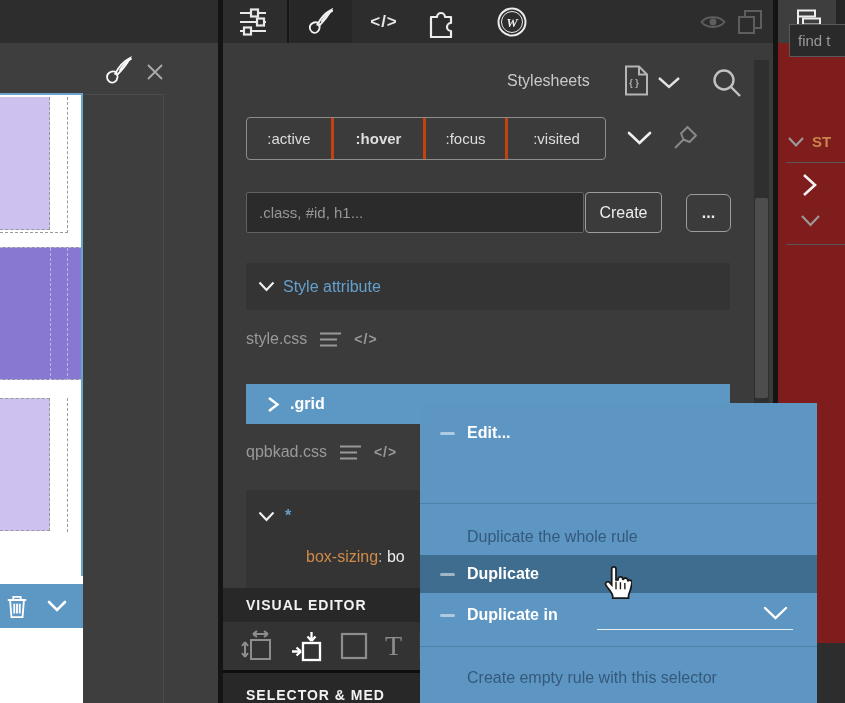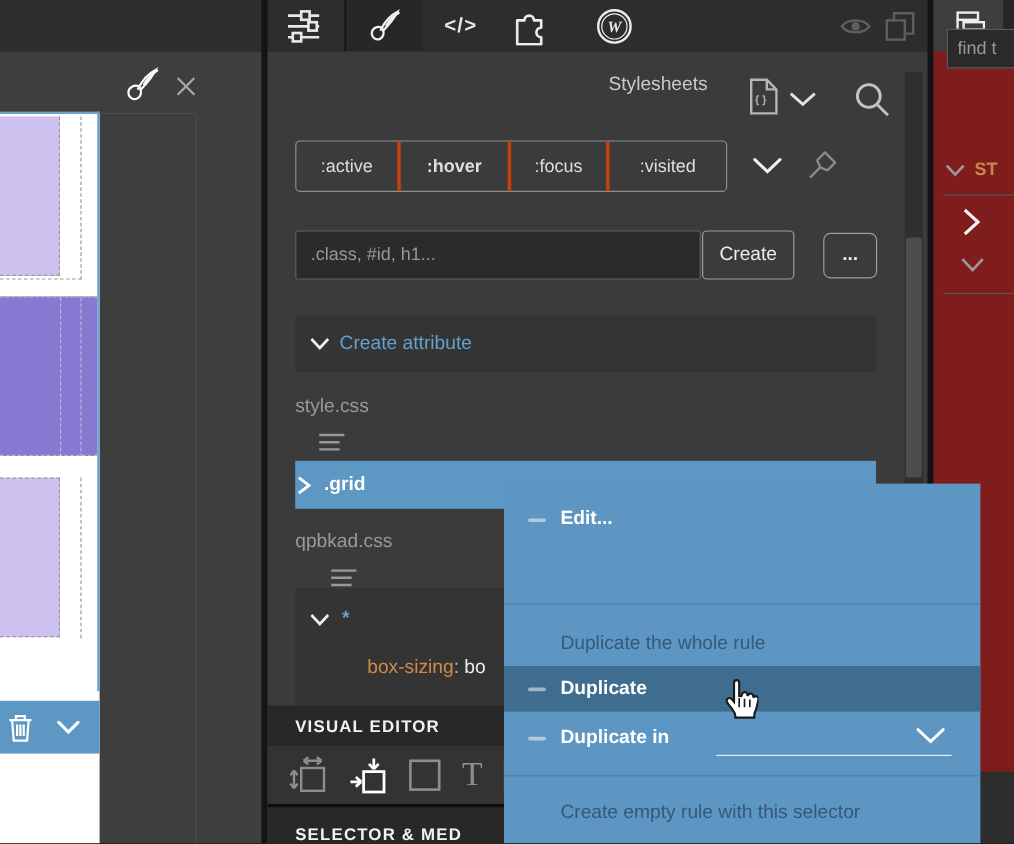--- a/index.html
+++ b/index.html
@@ -30,37 +30,37 @@
 .blk { position:absolute; }
 .dash-v { position:absolute; width:0; border-left:1px dashed #9a9a9a; }
 .dash-h { position:absolute; height:0; border-top:1px dashed #9a9a9a; }
 .sel-bar { position:absolute; left:0; top:489px; width:83px; height:44px; background:#5d97c4; display:flex; align-items:center; color:#fff; }
 
 
 .styles-panel { left:223px; top:43px; width:550px; height:660px; background:#3b3b3b; color:#ccc; }
 .active-tab { position:absolute; left:23px; top:19px; width:88px; height:38px; background:#1f1f1f;
   color:#fff; font-size:13px; font-weight:bold; letter-spacing:.8px;
   display:flex; align-items:center; justify-content:center; }
-.sheets-label { position:absolute; top:19px; font-size:16px; color:#c9c9c9; }
+.sheets-label { position:absolute; top:29px; font-size:16px; color:#c9c9c9; }
 .pseudo-group { position:absolute; left:23px; top:74px; height:43px; display:flex;
   border:1px solid #8d8d8d; border-radius:4px; overflow:hidden; }
 .pseudo-btn { display:flex; align-items:center; justify-content:center; font-size:15px; color:#dedede; border-right:3px solid #c2410c; }
 .pseudo-btn:last-child { border-right:none; }
 .sel-input { position:absolute; left:23px; top:149px; width:338px; height:41px; background:#2b2b2b;
   border:1px solid #626262; border-radius:2px; color:#ddd; font-size:15px; padding:0 12px;
   font-family:"Liberation Sans", sans-serif; outline:none; }
 .sel-input::placeholder { color:#979797; }
 .btn { position:absolute; top:149px; height:41px; background:transparent; border:1px solid #9d9d9d;
   color:#ececec; font-size:16px; display:flex; align-items:center; justify-content:center;
   font-family:"Liberation Sans", sans-serif; }
 .section-dark { position:absolute; background:#343434; }
 .blue-label { color:#64a0cd; font-size:16px; }
-.sheet-row { position:absolute; display:flex; align-items:center; gap:12px; color:#999; font-size:16px;flex-direction:column; }
+.sheet-row { position:absolute; display:flex; align-items:center; gap:12px; color:#999; font-size:16px; }
 .rule-row-blue { position:absolute; left:23px; top:341px; width:484px; height:40px; background:#5d97c4;
-  display:flex; align-items:center; gap:10px; padding-left:1px; color:#fff; }
+  display:flex; align-items:center; gap:10px; padding-left:21px; color:#fff; }
 .prop-name { color:#d08a4a; font-size:16px; }
 .prop-colon { color:#b9b9b9; font-size:16px; }
 .prop-value { color:#ececec; font-size:16px; }
 .band-dark { position:absolute; left:0; width:550px; background:#282828; color:#f2f2f2;
   font-size:14px; font-weight:bold; letter-spacing:1px; display:flex; align-items:center; padding-left:23px; }
 .ve-icons { position:absolute; left:0; top:579px; width:550px; height:48px; background:#333333;
   display:flex; align-items:center; gap:16px; padding-left:18px; color:#8d8d8d; }
 .scroll-track { position:absolute; left:531px; top:17px; width:15px; height:643px; background:#2f2f2f; }
 .scroll-thumb { position:absolute; left:1px; top:138px; width:13px; height:200px; background:#4d4d4d; border-radius:2px; }
 
@@ -243,21 +243,21 @@
     </span>
 
     <input class="sel-input" placeholder=".class, #id, h1..." style="">
     <button class="btn" style="left:362px; width:77px; border-radius:4px;">Create</button>
     <button class="btn" style="left:463px; width:45px; height:38px; top:151px; border-radius:6px; font-weight:bold;">...</button>
 
     <div class="section-dark" style="left:23px; top:220px; width:484px; height:47px; display:flex; align-items:center; gap:8px; padding-left:12px;">
       <svg width="17" height="11" viewBox="0 0 17 11">
         <path d="M1.5 1.5 L8.5 9 L15.5 1.5" stroke="#f0f0f0" stroke-width="2.2" fill="none"></path>
       </svg>
-      <span class="blue-label">Create attribute</span>
+      <span class="blue-label">Style attribute</span>
     </div>
 
     <div class="sheet-row" style="left:23px; top:287px;">
       <span>style.css</span>
       <span>
         <svg width="23" height="17" viewBox="0 0 23 17">
             <path d="M1 2.5 h21 M1 8.5 h17 M1 14.5 h17" stroke="#999" stroke-width="2" fill="none"></path>
           </svg>
       </span>
       <span style="font-size:14px; font-weight:bold; letter-spacing:1px;">&lt;/&gt;</span>

